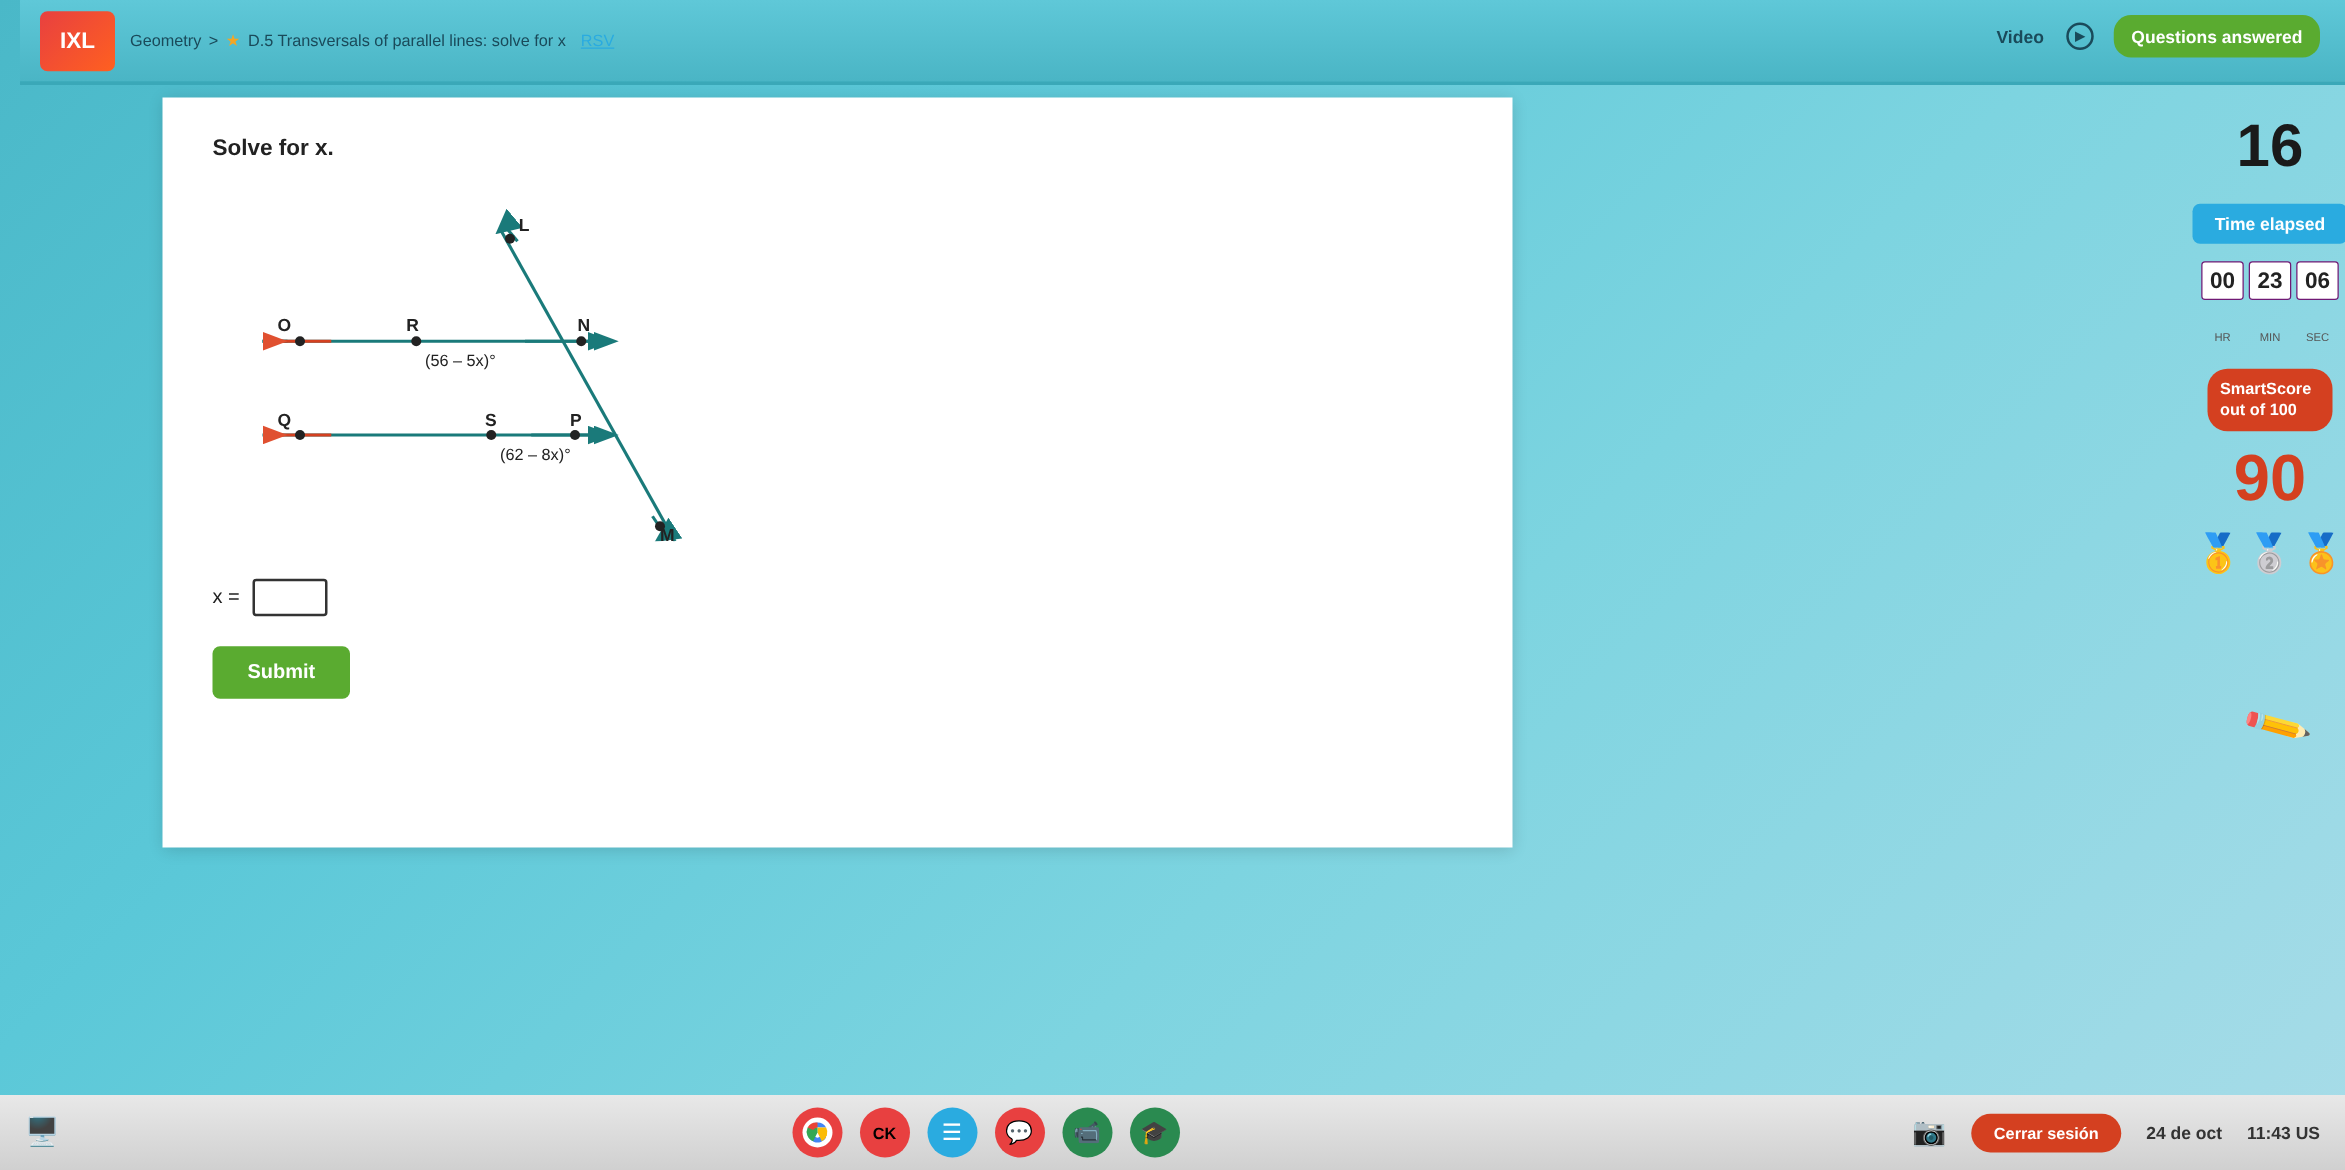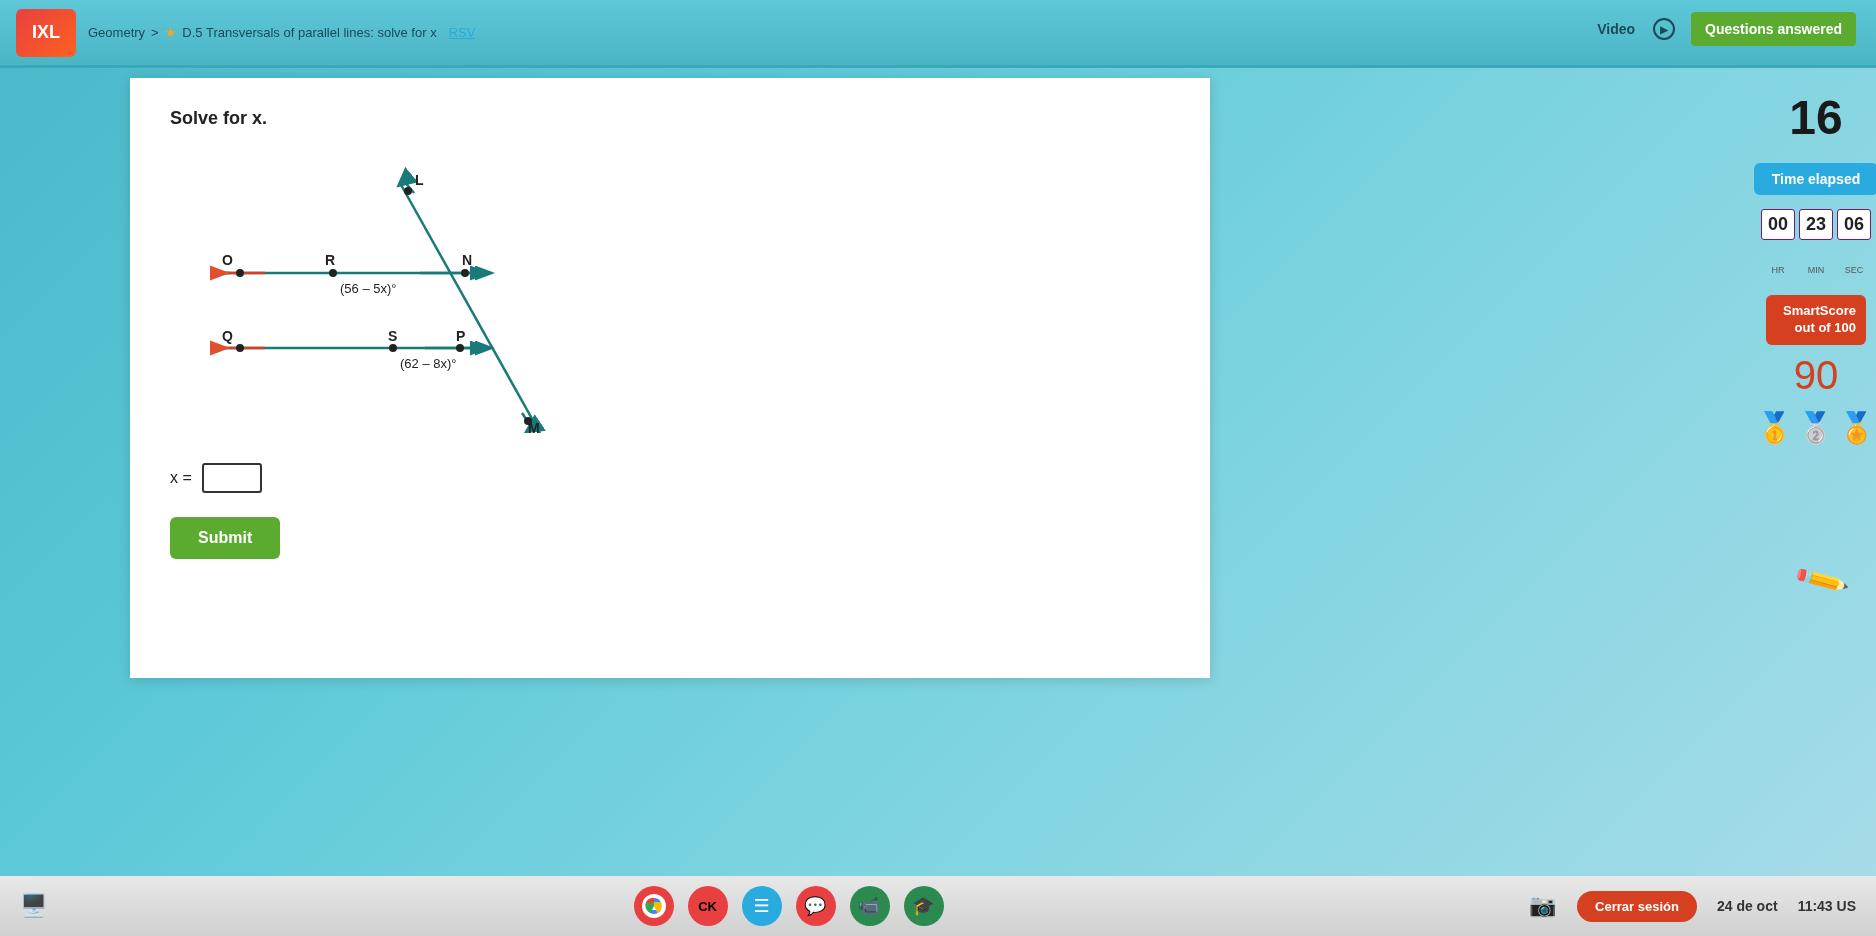--- a/index.html
+++ b/index.html
@@ -8,21 +8,21 @@
       height: 936px;
       background: linear-gradient(135deg, #4ab8c8 0%, #5bc8d8 30%, #7dd4e0 60%, #a8dce8 100%);
       font-family: Arial, sans-serif;
       overflow: hidden;
       position: relative;
     }
 
     
     .top-bar {
       position: absolute;
-      top: 0; left: 0; right: 0;
+      top: 0; left: 16px; right: 0;
       height: 68px;
       background: linear-gradient(180deg, #5fc8d8 0%, #4ab5c5 100%);
       display: flex;
       align-items: center;
       padding: 0 16px;
       border-bottom: 3px solid #3aa8b8;
     }
 
     .logo-area {
       width: 60px;
@@ -73,21 +73,21 @@
       align-items: center;
       justify-content: center;
       font-size: 10px;
       color: #1a4a5a;
     }
 
     .questions-answered-btn {
       background: #5aab30;
       color: white;
       border: none;
-      border-radius: 4px;
+      border-radius: 14px;
       padding: 8px 14px;
       font-size: 14px;
       font-weight: bold;
       line-height: 1.3;
       text-align: center;
       cursor: pointer;
     }
 
     
     .sidebar {
@@ -154,34 +154,34 @@
       font-size: 9px;
       color: #555;
       min-width: 34px;
       text-align: center;
     }
 
     .smart-score-btn {
       background: #d44020;
       color: white;
       border: none;
-      border-radius: 6px;
+      border-radius: 16px;
       padding: 8px 10px;
       font-size: 13px;
       font-weight: bold;
-      text-align: right;
+      text-align: left;
       width: 100px;
       cursor: pointer;
       margin-top: 12px;
       line-height: 1.3;
     }
 
     .smart-score-value {
-      font-size: 40px;
-      font-weight: normal;
+      font-size: 52px;
+      font-weight: bold;
       color: #d44020;
       text-align: center;
     }
 
     .medals {
       display: flex;
       gap: 4px;
       margin-top: 4px;
       font-size: 30px;
     }

